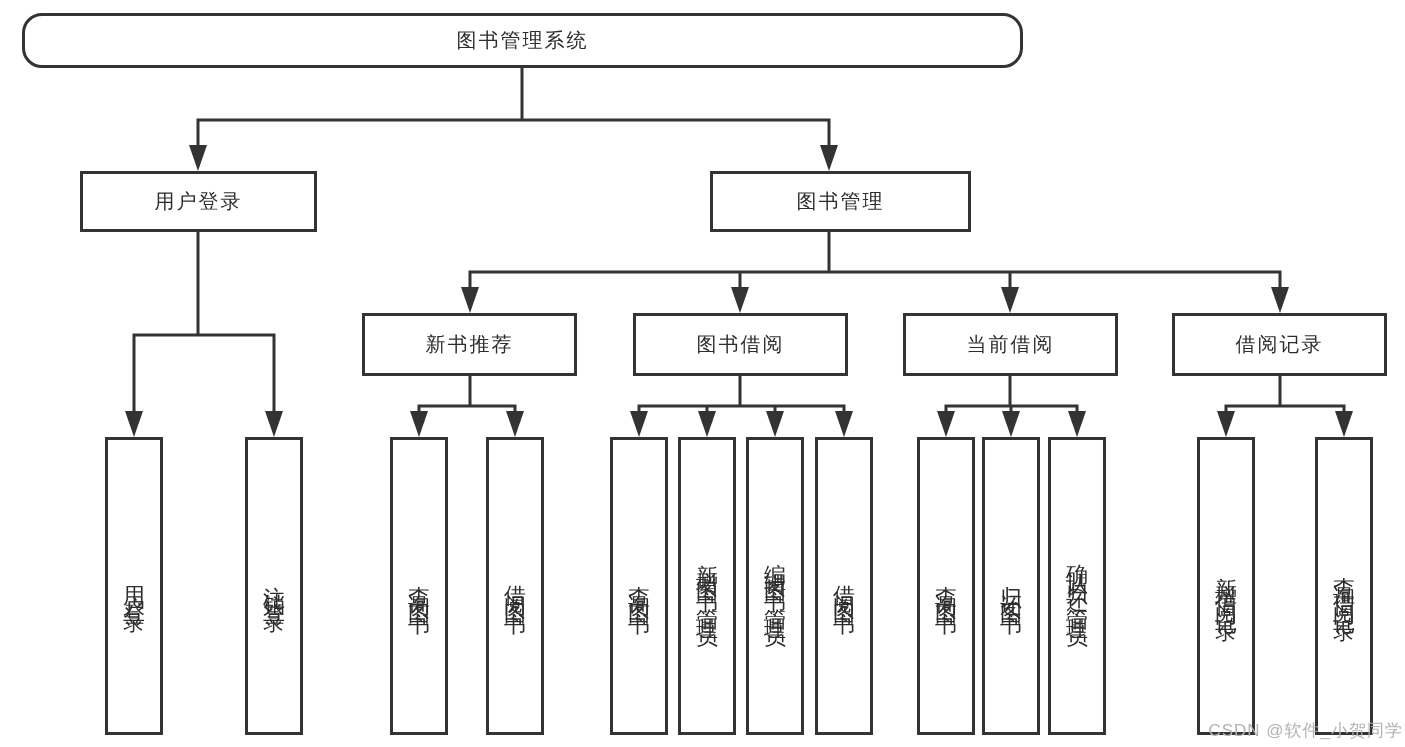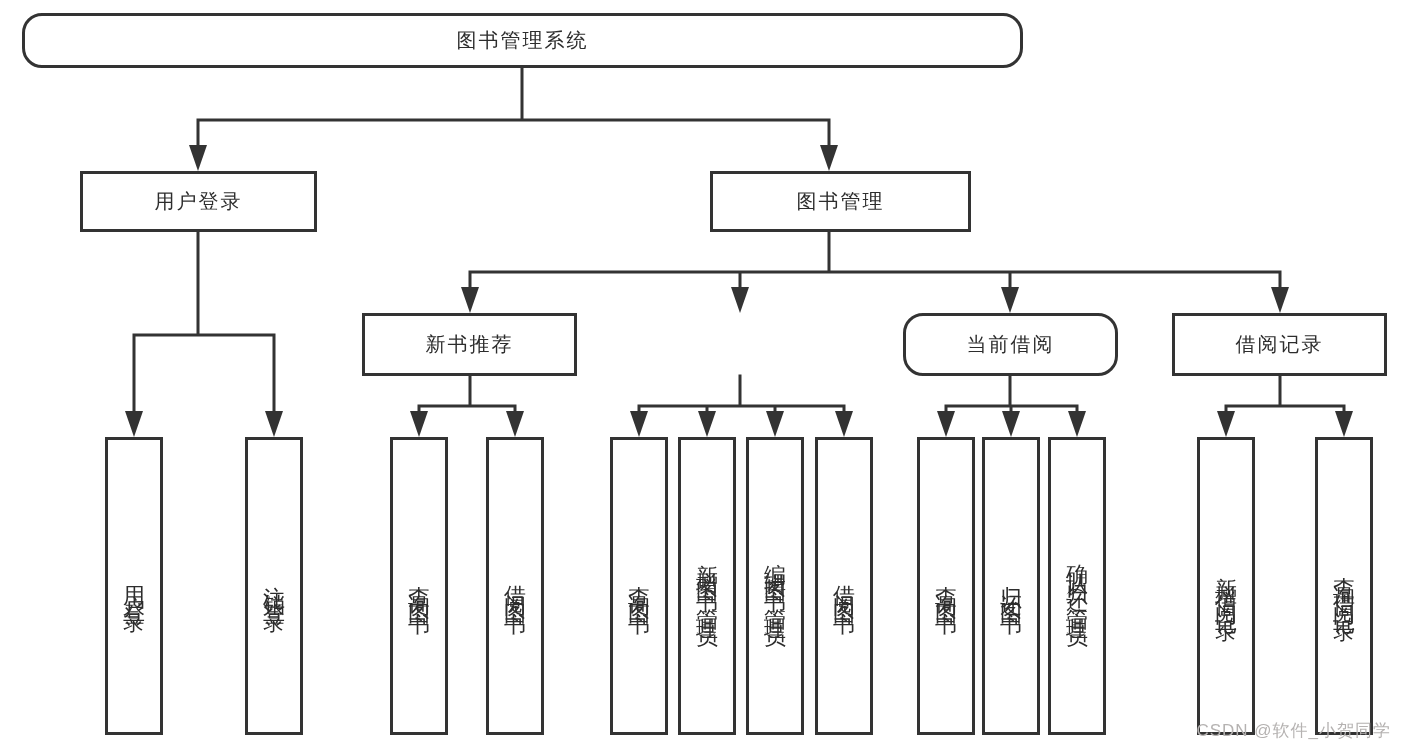--- a/index.html
+++ b/index.html
@@ -25,21 +25,21 @@
   .vbox .vtext{
     writing-mode:vertical-rl;
     text-orientation:mixed;
     font-size:22px;
     letter-spacing:9px;
     line-height:1;
     white-space:nowrap;
   }
   .watermark{
     position:absolute;
-    right:14px;bottom:5px;
+    right:2px;bottom:5px;
     font-size:17px;
     letter-spacing:1px;
     color:var(--watermark,#b5b2b1);
     z-index:5;
     margin-top:36px;
   }
 </style>
 </head>
 <body>
 
@@ -101,21 +101,24 @@
   <div class="node hbox" style="left:80px;top:171px;width:237px;height:61px;">
     <span>用户登录</span>
   </div>
   <div class="node hbox" style="left:710px;top:171px;width:261px;height:61px;">
     <span>图书管理</span>
   </div>
 
   <div class="node hbox" style="left:362px;top:313px;width:215px;height:63px;">
     <span>新书推荐</span>
   </div>
-  <div class="node hbox" style="left:903px;top:313px;width:215px;height:63px;border-radius:20px;">
+  <div class="node hbox" style="left:633px;top:313px;width:215px;height:63px;">
+    <span>图书借阅</span>
+  </div>
+  <div class="node hbox" style="left:903px;top:313px;width:215px;height:63px;">
     <span>当前借阅</span>
   </div>
   <div class="node hbox" style="left:1172px;top:313px;width:215px;height:63px;">
     <span>借阅记录</span>
   </div>
 
   <div class="node vbox" style="left:105px;top:437px;width:58px;height:298px;">
     <span class="vtext">用户登录</span>
   </div>
   <div class="node vbox" style="left:245px;top:437px;width:58px;height:298px;">

